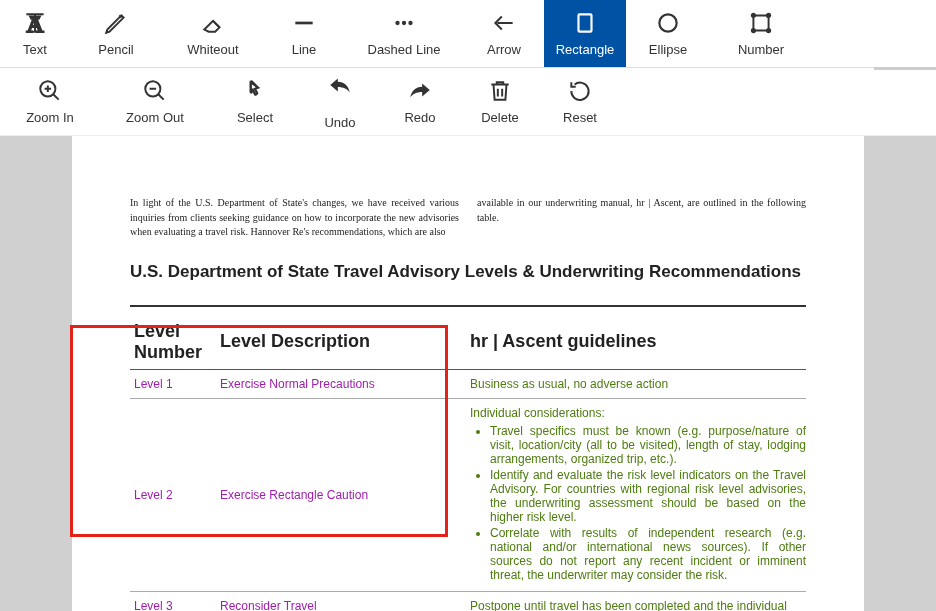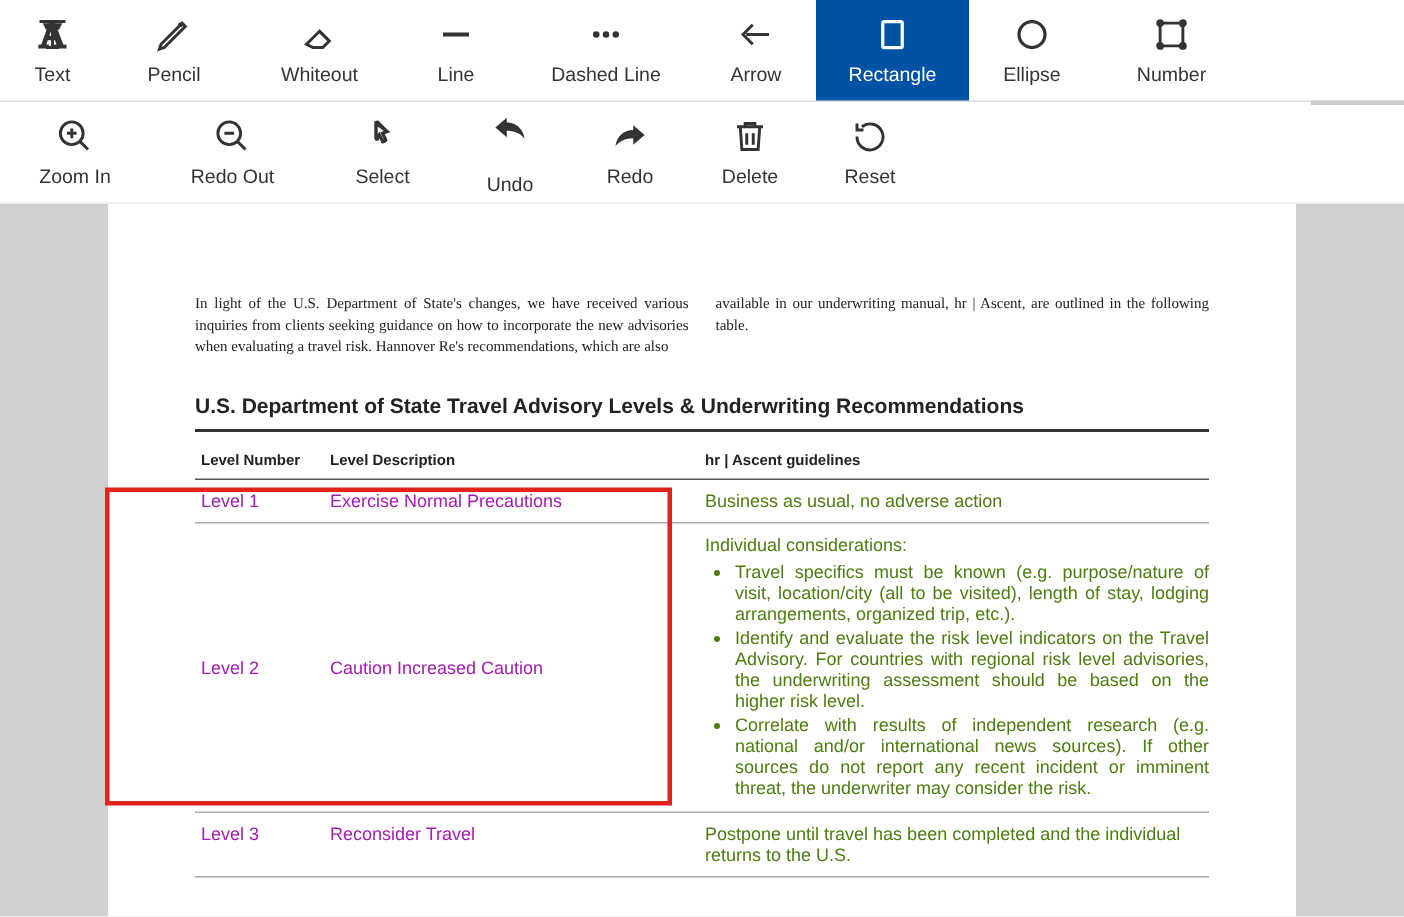--- a/index.html
+++ b/index.html
@@ -8,35 +8,35 @@
 .toolbar1 { display: flex; border-bottom: 1px solid #ddd; height: 68px; }
 .toolbar2 { display: flex; border-bottom: 1px solid #eee; height: 68px; position: relative; }
 .toolbar2::after { content: ""; position: absolute; right: 0; top: -1px; height: 3px; width: 62px; background: #ccc; }
 
 .tb-item { display: flex; flex-direction: column; align-items: center; justify-content: center; gap: 6px; font-size: 13px; color: #333; cursor: pointer; padding: 0 4px; }
 .tb-item.active { background: #0052a5; color: #fff; }
 .tb-item svg { width: 26px; height: 26px; }
 .tb-item.active svg { stroke: #fff; }
 
 .w-txt { width: 70px; } .w-pen { width: 92px; } .w-wht { width: 102px; } .w-hlt { width: 104px; }
-.w-lin { width: 80px; } .w-dsh { width: 120px; } .w-arr { width: 80px; } .w-rct { width: 102px; text-align: right; }
+.w-lin { width: 80px; } .w-dsh { width: 120px; } .w-arr { width: 80px; } .w-rct { width: 82px; text-align: right; }
 .w-ell { width: 84px; } .w-pol { width: 102px; }
 .w-pan { width: 50px; } .w-zin { width: 100px; } .w-zot { width: 110px; } .w-sel { width: 90px; }
 .w-und { width: 80px; gap: 16px; } .w-red { width: 80px; } .w-del { width: 80px; } .w-rst { width: 80px; }
 
 .canvas { background: #d0d0d0; height: 475px; position: relative; overflow: hidden; }
 .page { background: #fff; width: 792px; margin: 0 auto; height: 100%; padding: 60px 58px 0 58px; position: relative; font-size: 12px; color: #222; }
 
 .intro { display: flex; gap: 18px; margin-bottom: 22px; }
 .intro-col { flex: 1; text-align: justify; line-height: 1.45; font-family: Liberation Serif, serif; font-size: 10px; }
 
-.sect-title { font-weight: bold; font-size: 14px; margin-bottom: 8px; }
+.sect-title { font-weight: bold; font-size: 17px; margin-bottom: 23px; }
 .rule { border: none; border-top: 2px solid #333; margin-bottom: 8px; }
 
-.thead { display: flex; font-weight: bold; font-size: 10px; padding: 6px 0; align-items: center; }
+.thead { display: flex; font-weight: bold; font-size: 18px; padding: 6px 0; align-items: center; }
 .col-a { width: 90px; padding-left: 4px; }
 .col-b { width: 250px; }
 .col-c { flex: 1; }
 .rule2 { border: none; border-top: 1.5px solid #555; }
 
 .trow { display: flex; padding: 7px 0; border-bottom: 1px solid #aaa; font-size: 12px; }
 .trow .col-a, .trow .col-b { color: #a21caf; }
 .trow .col-c { color: #4d7c0f; }
 
 .guideline-header { margin-bottom: 4px; }
@@ -123,21 +123,21 @@
         <circle cx="10" cy="10" r="7"></circle>
         <path d="M15 15l5 5M7 10h6M10 7v6"></path>
       </svg>
     <span>Zoom In</span>
   </div>
   <div class="tb-item w-zot">
     <svg viewBox="0 0 24 24" fill="none" stroke="#333" stroke-width="1.8">
         <circle cx="10" cy="10" r="7"></circle>
         <path d="M15 15l5 5M7 10h6"></path>
       </svg>
-    <span>Redo Out</span>
+    <span>Zoom Out</span>
   </div>
   <div class="tb-item w-sel">
     <svg viewBox="0 0 24 24" fill="none" stroke="#333" stroke-width="1.8">
         <path d="M8 4v8l2-1 2 4 2-1-2-4 3-1-7-5z" fill="none"></path>
         <path d="M9 3c-1 0-1 1-1 1v9c0 1 1 1 1 0l1-2 2 4c0 1 2 0 2-1l-2-4 2-1c1 0 0-1 0-1L9 3z"></path>
       </svg>
     <span>Select</span>
   </div>
   <div class="tb-item w-und">
     <svg viewBox="0 0 24 24" fill="#333">
@@ -184,21 +184,21 @@
     <hr class="rule2">
 
     <div class="trow">
       <div class="col-a">Level 1</div>
       <div class="col-b">Exercise Normal Precautions</div>
       <div class="col-c">Business as usual, no adverse action</div>
     </div>
 
     <div class="trow" style="align-items:center;">
       <div class="col-a">Level 2</div>
-      <div class="col-b">Caution Increased Caution</div>
+      <div class="col-b">Exercise Rectangle Caution</div>
       <div class="col-c">
         <div class="guideline-header">Individual considerations:</div>
         <ul class="bullets">
           <li>Travel specifics must be known (e.g. purpose/nature of visit, location/city (all to be visited), length of stay, lodging arrangements, organized trip, etc.).</li>
           <li>Identify and evaluate the risk level indicators on the Travel Advisory. For countries with regional risk level advisories, the underwriting assessment should be based on the higher risk level.</li>
           <li>Correlate with results of independent research (e.g. national and/or international news sources). If other sources do not report any recent incident or imminent threat, the underwriter may consider the risk.</li>
         </ul>
       </div>
     </div>
 

